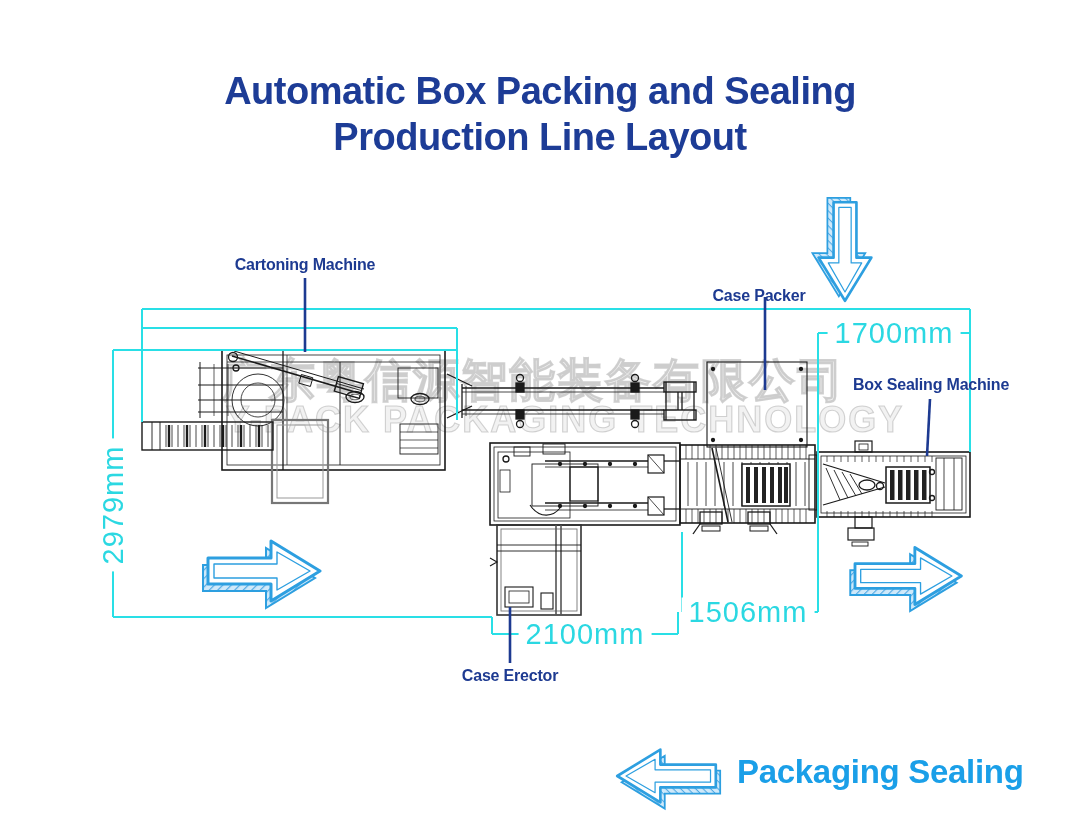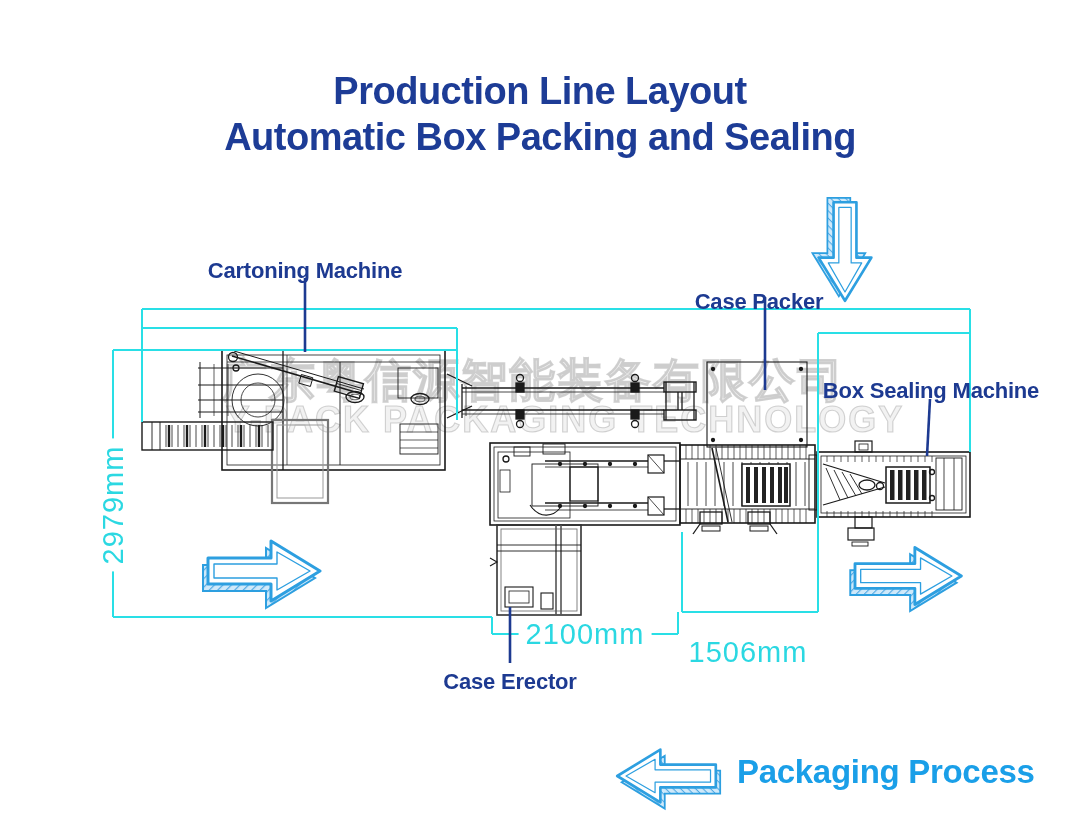--- a/index.html
+++ b/index.html
@@ -7,21 +7,21 @@
     position:relative;width:1080px;height:840px;background:#fff;overflow:hidden;
     font-family:"Liberation Sans",sans-serif;
   }
   
   .title{
     position:absolute;left:0;top:68px;width:1080px;text-align:center;
     color:#1d3c96;font-weight:800;font-size:38px;line-height:1.22;letter-spacing:-.5px;
   }
   .mlabel{
     position:absolute;transform:translate(-50%,-50%);white-space:nowrap;
-    color:#1d3a91;font-weight:700;font-size:22px;letter-spacing:-.2px;z-index:6;margin-top:6px;
+    color:#1d3a91;font-weight:700;font-size:16px;letter-spacing:-.2px;z-index:6;
   }
   .dim{
     position:absolute;transform:translate(-50%,-50%);white-space:nowrap;
     color:#2bd8e2;font-size:29px;font-weight:400;letter-spacing:1px;
     background:#fff;padding:0 7px;z-index:5;line-height:1;
   }
   .dim.vert{transform:translate(-50%,-50%) rotate(-90deg);}
   .process{
     position:absolute;left:737px;top:753px;white-space:nowrap;
     color:#1a9fe8;font-weight:800;font-size:33px;letter-spacing:-.3px;z-index:6;
@@ -37,22 +37,22 @@
 </style>
 </head>
 <body>
 
 <div id="stage">
 
   <div class="wm wm1">广东粤信源智能装备有限公司</div>
   <div class="wm wm2">Y-PACK PACKAGING TECHNOLOGY</div>
 
   <div class="title">
+    <div>Automatic Box Packing and Sealing</div>
     <div>Production Line Layout</div>
-    <div>Automatic Box Packing and Sealing</div>
   </div>
 
   <svg class="layer" width="1080" height="840" viewBox="0 0 1080 840">
     <defs>
       <pattern id="hatch" width="6" height="6" patternUnits="userSpaceOnUse" patternTransform="rotate(45)">
         <rect width="6" height="6" fill="#cfe9fa"></rect>
         <line x1="0" y1="0" x2="0" y2="6" stroke="#51a9e4" stroke-width="2.4"></line>
       </pattern>
       <g id="sketchArrow">
         <path d="M -60,-13 L 3,-13 L 3,-30 L 52,0 L 3,30 L 3,13 L -60,13 Z" transform="translate(-5,7)" fill="url(#hatch)" stroke="#2d9fe0" stroke-width="2"></path>
@@ -392,17 +392,18 @@
       <use href="#sketchArrow" transform="translate(663,776) scale(-0.88,0.88)"></use>
     </g>
   </svg>
 
   <div class="mlabel" style="left:305px;top:265px;">Cartoning Machine</div>
   <div class="mlabel" style="left:759px;top:296px;">Case Packer</div>
   <div class="mlabel" style="left:931px;top:385px;">Box Sealing Machine</div>
   <div class="mlabel" style="left:510px;top:676px;text-align:center;">Case Erector</div>
 
   <div class="dim vert" style="left:113px;top:505px;">2979mm</div>
-  <div class="dim" style="left:748px;top:612px;margin-top:40px;">1506mm</div>
+  <div class="dim" style="left:894px;top:333px;">1700mm</div>
+  <div class="dim" style="left:748px;top:612px;">1506mm</div>
   <div class="dim" style="left:585px;top:634px;">2100mm</div>
 
-  <div class="process">Packaging Process</div>
+  <div class="process">Packaging Sealing</div>
 </div>
 
 </body></html>

